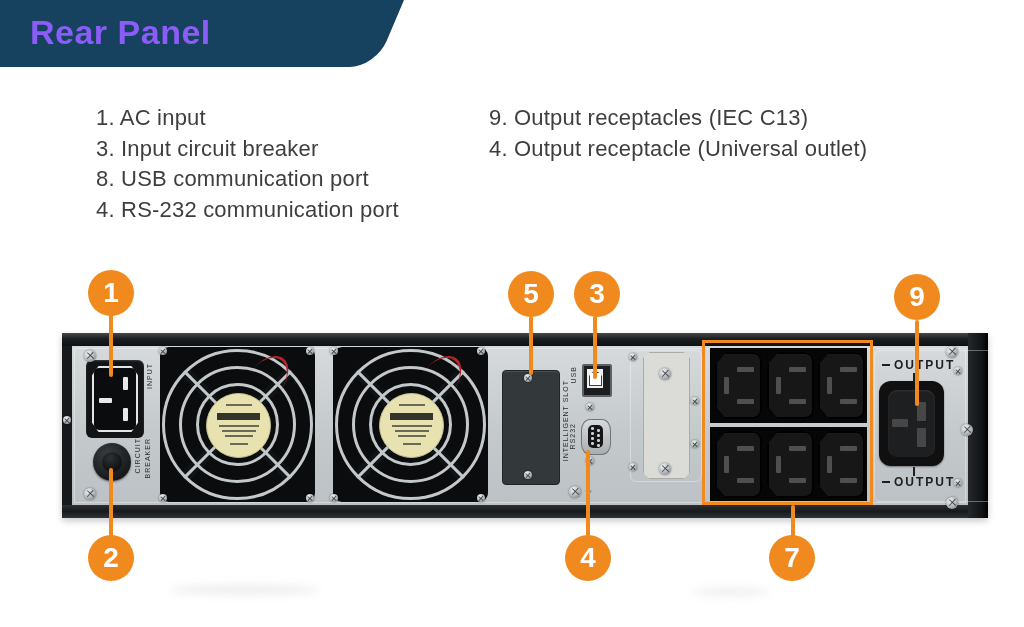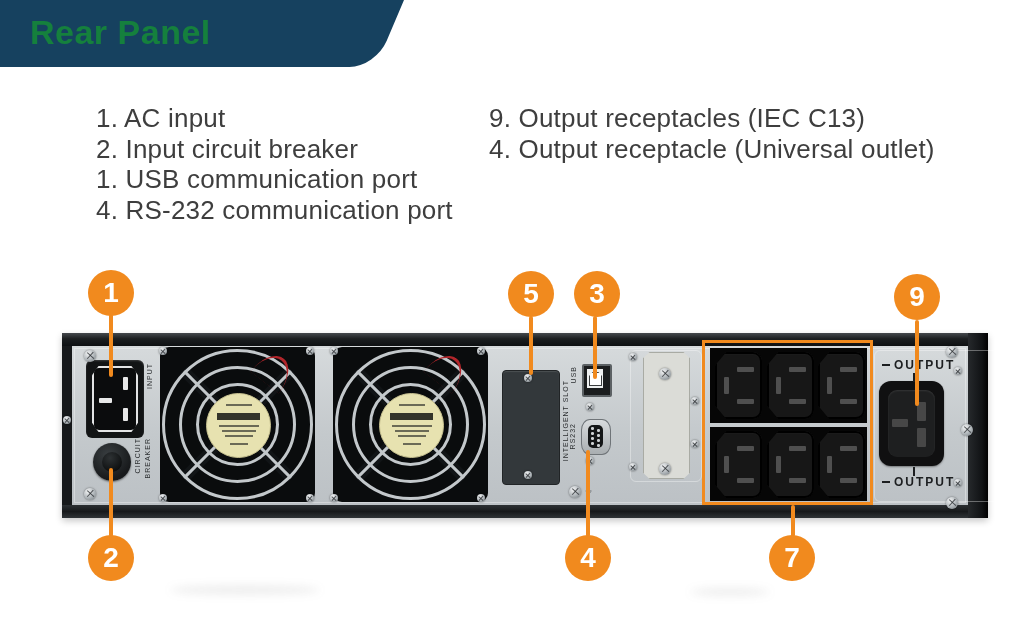--- a/index.html
+++ b/index.html
@@ -3,24 +3,24 @@
 <meta charset="utf-8">
 <style>
   html,body{margin:0;padding:0;background:#fff;}
   .canvas{position:relative;width:1024px;height:627px;background:#ffffff;overflow:hidden;
           font-family:"Liberation Sans",sans-serif;}
 
   
   .banner{position:absolute;top:0;left:-42px;width:446px;height:67px;background:#16415F;
           transform:skewX(-23deg);transform-origin:0 0;border-bottom-right-radius:26px;}
   .banner-title{position:absolute;top:13px;left:30px;font-size:34px;font-weight:bold;
-          letter-spacing:.5px;color:#15803d;z-index:3;}
-
-  
-  .legend-col{position:absolute;top:103px;color:#3e3e3e;font-size:26px;letter-spacing:.2px;}
+          letter-spacing:.5px;color:#8b5cf6;z-index:3;}
+
+  
+  .legend-col{position:absolute;top:103px;color:#3e3e3e;font-size:22px;letter-spacing:.2px;}
   .legend-col .li{line-height:30.6px;white-space:nowrap;}
   .lcol1{left:96px;} .lcol2{left:489px;}
 
   
   .chassis{position:absolute;left:62px;top:333px;width:926px;height:185px;background:#17191b;
            border-radius:2px;box-shadow:0 3px 7px rgba(0,0,0,.22);z-index:1;}
   .rail{position:absolute;left:0;width:100%;height:13px;
         background:linear-gradient(180deg,#45494d,#1b1e20 45%,#0e1012);}
   .rail.top{top:0;} .rail.bot{bottom:0;background:linear-gradient(180deg,#2c3033,#17191b 50%,#303437);}
   .face{position:absolute;left:10px;top:13px;width:896px;height:159px;
@@ -118,22 +118,22 @@
 </head>
 <body>
 
 <div class="canvas">
 
   <div class="banner"></div>
   <div class="banner-title">Rear Panel</div>
 
   <div class="legend-col lcol1">
     <div class="li">1. AC input</div>
-    <div class="li">2. Input circuit breaker</div>
-    <div class="li">1. USB communication port</div>
+    <div class="li">3. Input circuit breaker</div>
+    <div class="li">8. USB communication port</div>
     <div class="li">4. RS-232 communication port</div>
   </div>
   <div class="legend-col lcol2">
     <div class="li">9. Output receptacles (IEC C13)</div>
     <div class="li">4. Output receptacle (Universal outlet)</div>
   </div>
 
   <div class="chassis">
     <div class="face"></div>
     <div class="rail top"></div>

